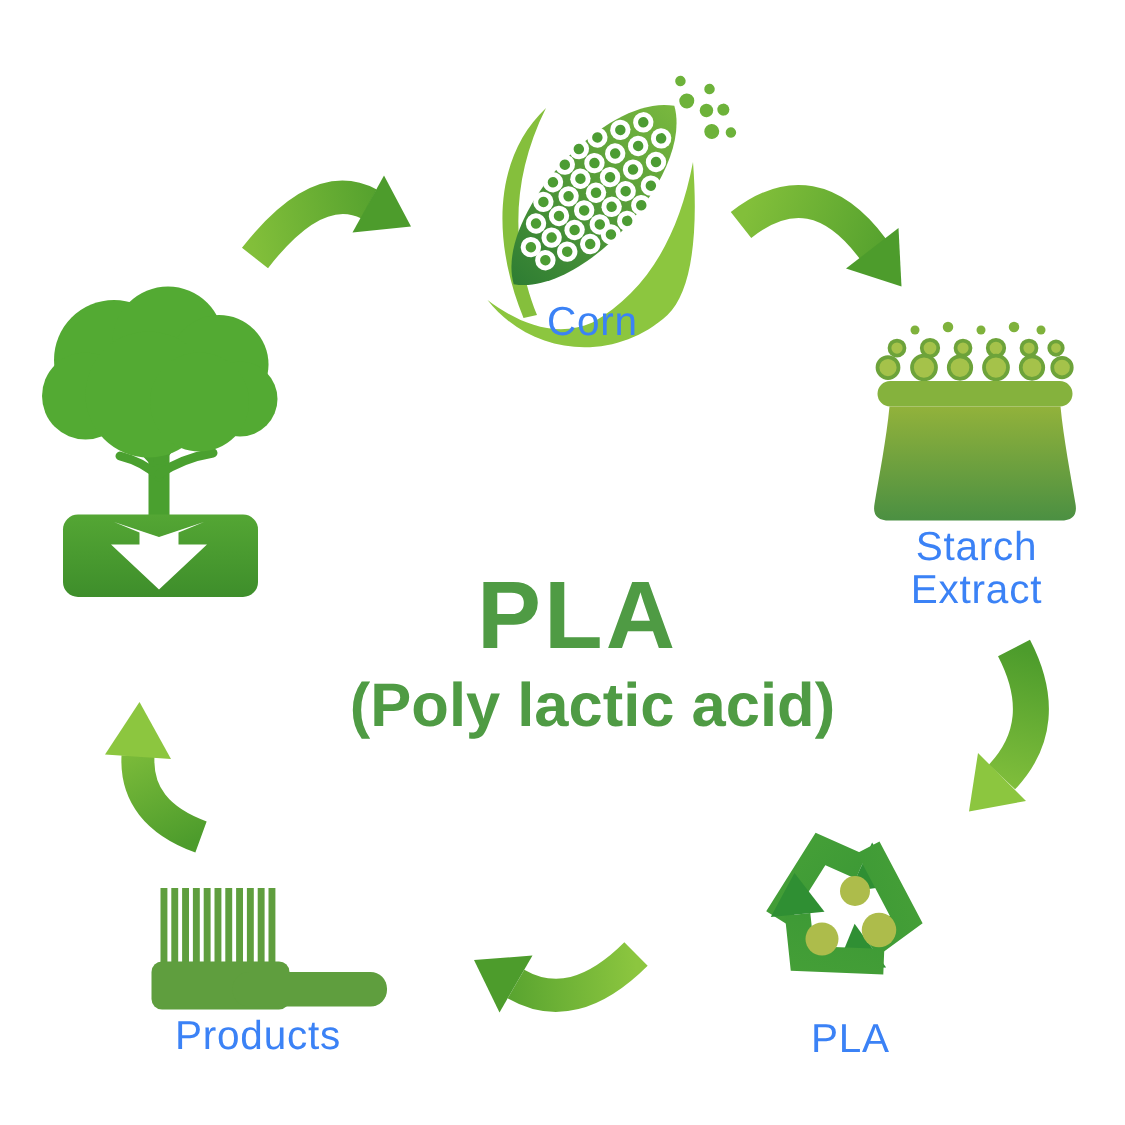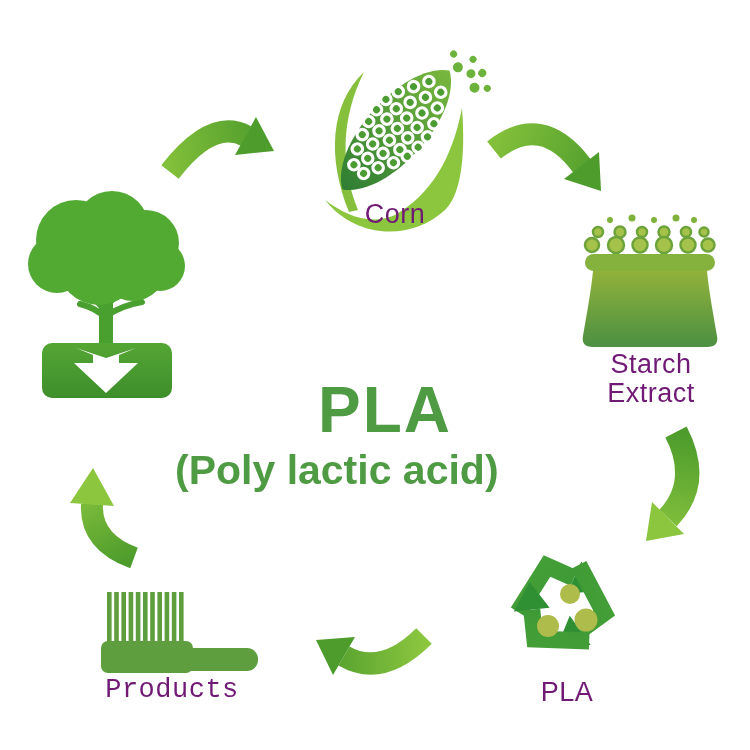--- a/index.html
+++ b/index.html
@@ -2,30 +2,30 @@
 <html><head>
 <meta charset="utf-8">
 <style>
   html,body{margin:0;padding:0;}
   body{
     width:750px;height:750px;background:#ffffff;position:relative;overflow:hidden;
     font-family:"Liberation Sans","DejaVu Sans",sans-serif;
   }
   .stage{position:absolute;inset:0;width:750px;height:750px;}
   .label{
-    position:absolute;text-align:center;color:#701a75;font-size:27px;
+    position:absolute;text-align:center;color:#3b82f6;font-size:27px;
     letter-spacing:0.5px;line-height:1.08;white-space:nowrap;
   }
   .label .line{display:block;}
   .center-title{
     position:absolute;left:235px;top:378px;width:300px;text-align:center;
     color:#4f9b44;font-size:64px;font-weight:bold;letter-spacing:2px;line-height:1;
   }
   .center-subtitle{
-    position:absolute;left:175px;top:450px;width:440px;text-align:left;
+    position:absolute;left:175px;top:450px;width:440px;text-align:center;
     color:#4f9b44;font-size:41px;font-weight:bold;letter-spacing:0px;line-height:1;
   }
 </style>
 </head>
 <body>
 
 <div class="stage">
 <svg width="750" height="750" viewBox="0 0 750 750">
   <defs>
     <linearGradient id="gA" gradientUnits="userSpaceOnUse" x1="170" y1="172" x2="272" y2="150">
@@ -277,17 +277,17 @@
 
 <div class="label" style="left:541px;top:350px;width:220px;">
   <span class="line">Starch</span>
   <span class="line">Extract</span>
 </div>
 
 <div class="label" style="left:457px;top:678px;width:220px;">
   <span class="line">PLA</span>
 </div>
 
-<div class="label" style="left:62px;top:676px;width:220px;font-family:Liberation Mono, monospace;">
+<div class="label" style="left:62px;top:676px;width:220px;">
   <span class="line">Products</span>
 </div>
 
 </div>
 
 </body></html>

